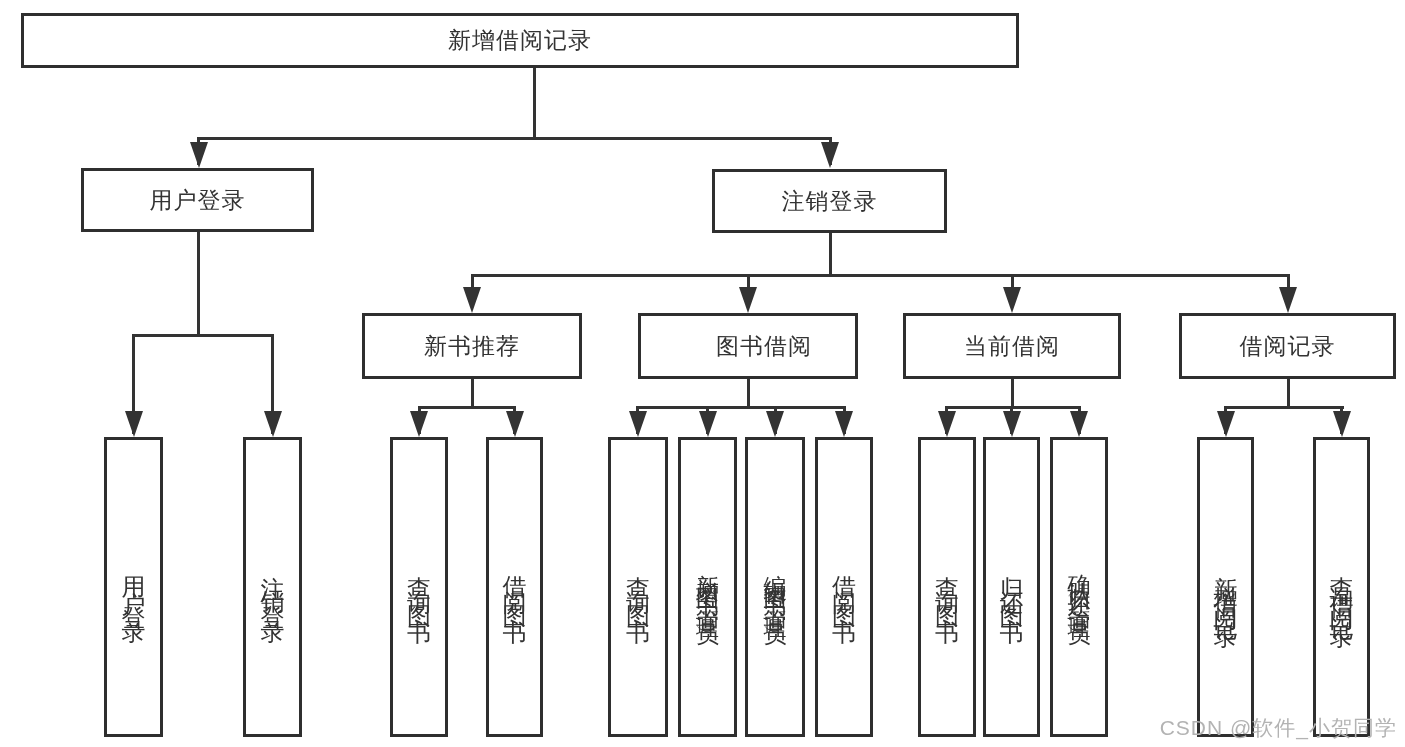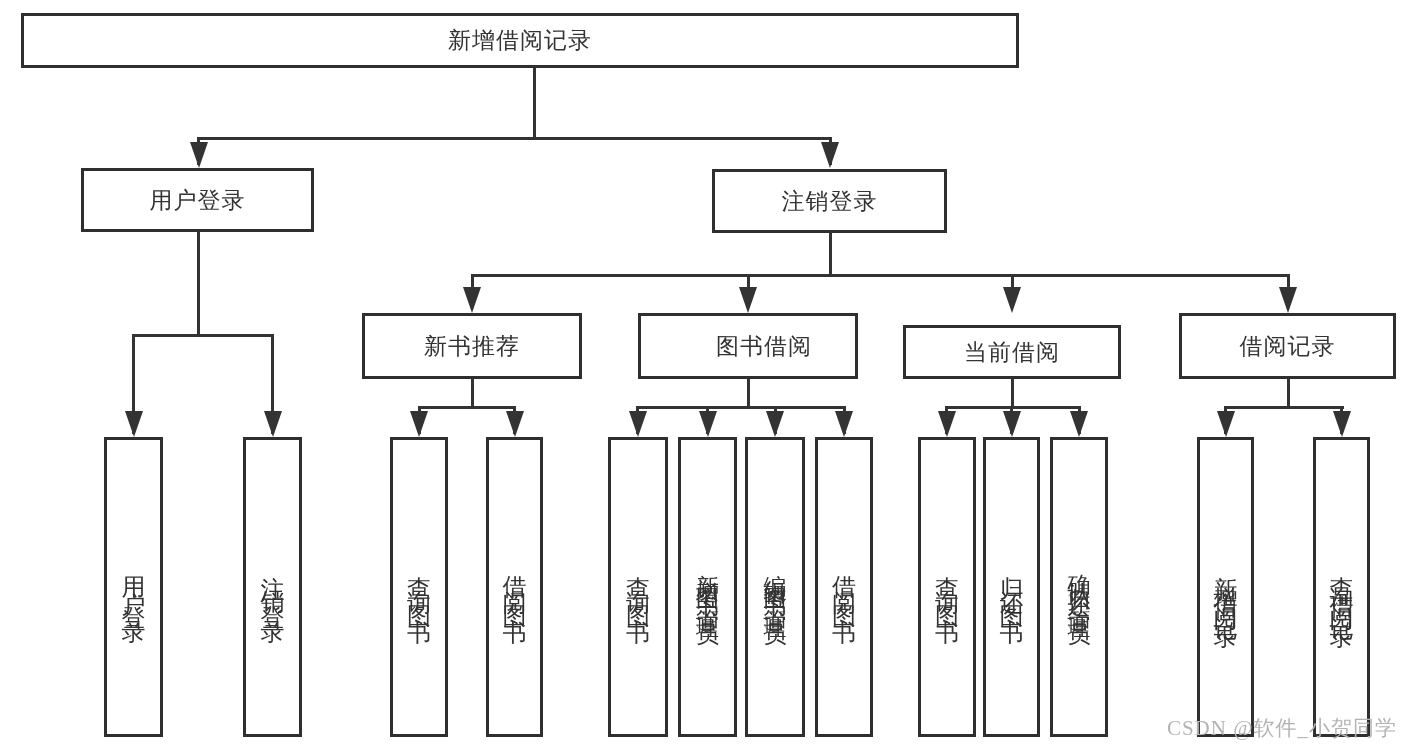--- a/index.html
+++ b/index.html
@@ -27,21 +27,20 @@
   .vline{position:absolute;width:3px;background:#333333;}
   .hline{position:absolute;height:3px;background:#333333;}
   .arrow{
     position:absolute;width:0;height:0;
     border-left:9px solid transparent;border-right:9px solid transparent;
     border-top:26px solid #333333;
   }
   .watermark{
     position:absolute;right:8px;bottom:5px;font-size:21px;color:#b3b3b3;
     letter-spacing:1px;
-    font-family:Liberation Serif, serif;
   }
 </style>
 </head>
 <body>
 
 <div class="canvas">
 
   <div class="node" style="left:21px;top:13px;width:998px;height:55px;">
     <span>新增借阅记录</span>
   </div>
@@ -77,21 +76,21 @@
   <div class="arrow" style="left:1003px;top:287px;"></div>
   <div class="vline" style="left:1287px;top:274px;height:20px;"></div>
   <div class="arrow" style="left:1279px;top:287px;"></div>
 
   <div class="node" style="left:362px;top:313px;width:220px;height:66px;">
     <span>新书推荐</span>
   </div>
   <div class="node" style="left:638px;top:313px;width:220px;height:66px;padding-left:32px;">
     <span>图书借阅</span>
   </div>
-  <div class="node" style="left:903px;top:313px;width:218px;height:54px;margin-top:12px;">
+  <div class="node" style="left:903px;top:313px;width:218px;height:66px;">
     <span>当前借阅</span>
   </div>
   <div class="node" style="left:1179px;top:313px;width:217px;height:66px;">
     <span>借阅记录</span>
   </div>
 
   <div class="vline" style="left:471px;top:379px;height:29px;"></div>
   <div class="hline" style="left:418px;top:406px;width:98px;"></div>
   <div class="vline" style="left:418px;top:406px;height:28px;"></div>
   <div class="arrow" style="left:410px;top:411px;"></div>

